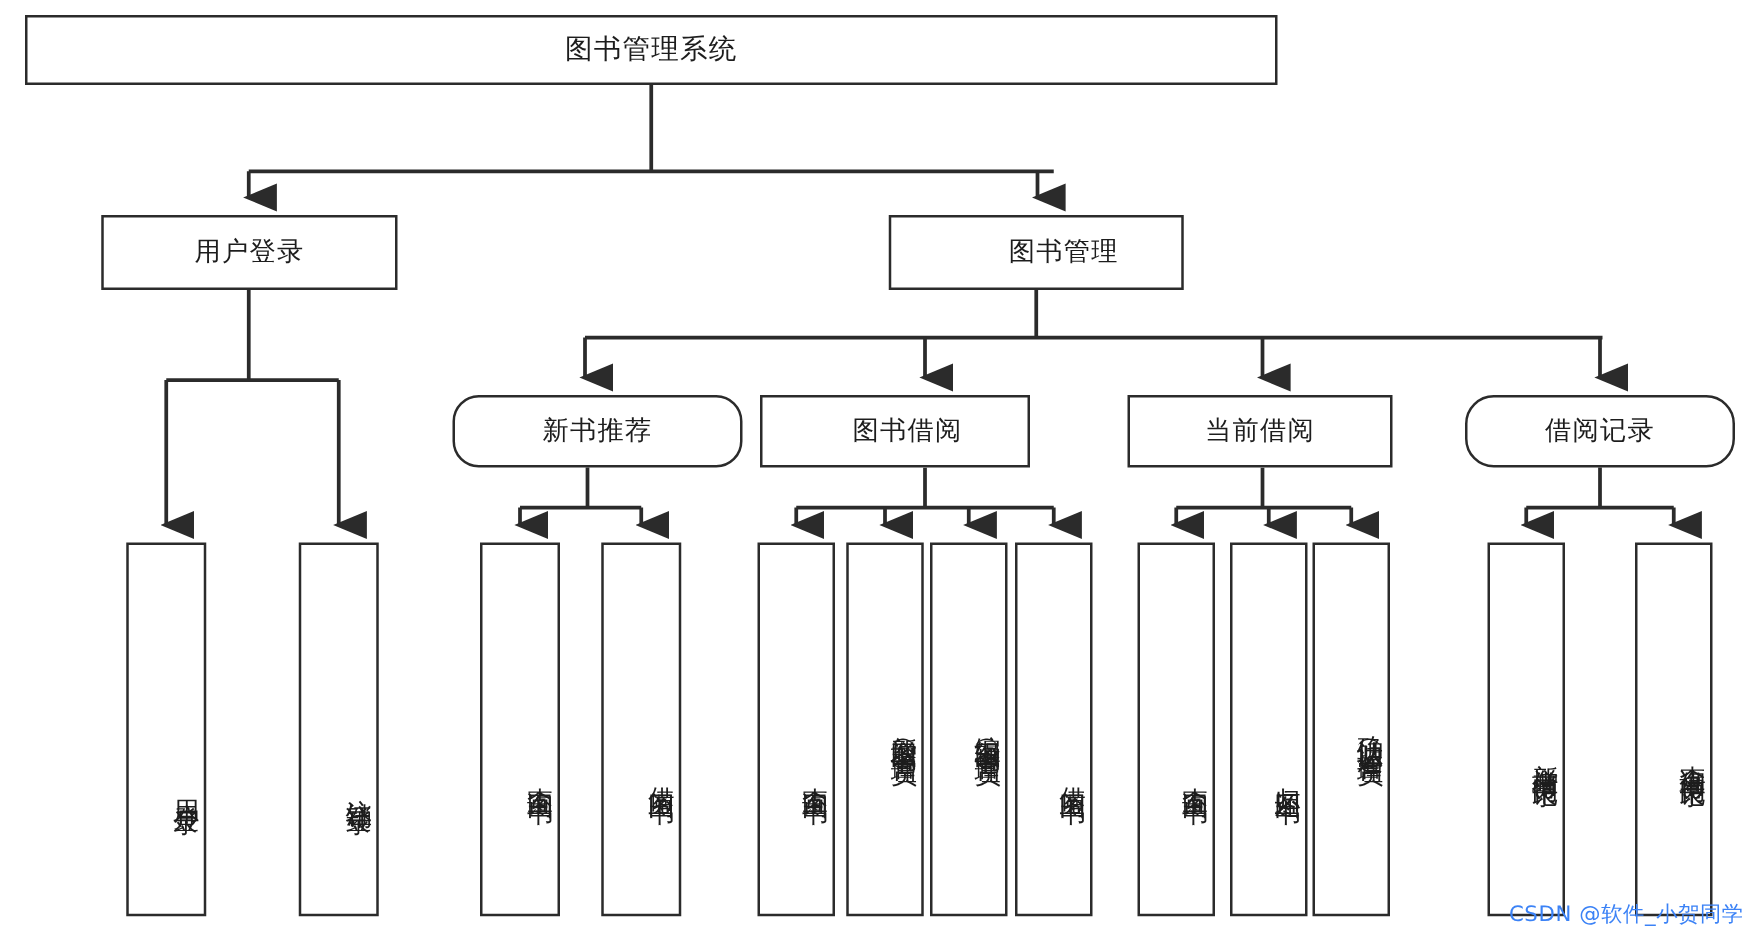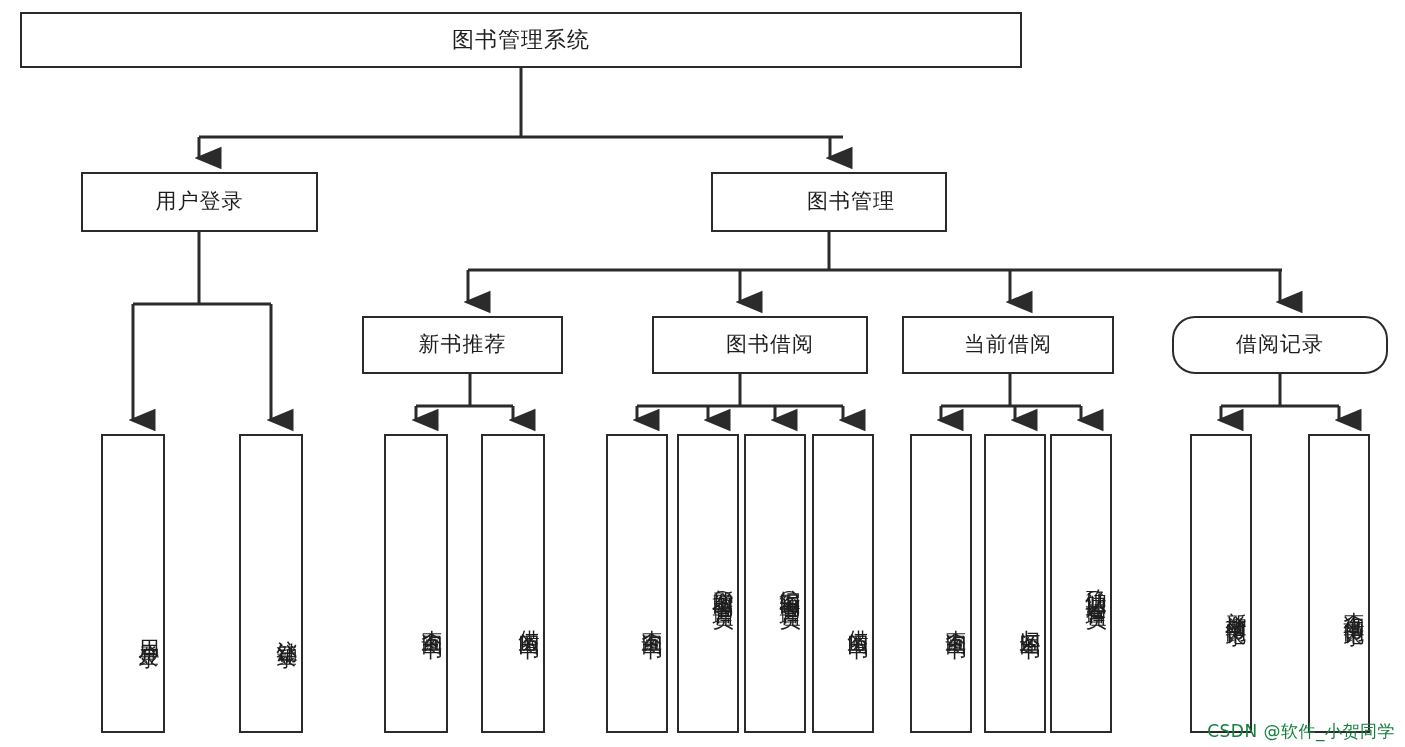--- a/index.html
+++ b/index.html
@@ -50,21 +50,21 @@
     letter-spacing: 3px;
     padding-top: 8px;
     align-items: flex-start;
     justify-content: center;
   }
   .watermark {
     position: absolute;
     right: 10px;
     bottom: 4px;
     font-size: 17px;
-    color: #15803d;
+    color: #3b82f6;
     white-space: nowrap;
     letter-spacing: 0.5px;
   }
 </style>
 </head>
 <body>
 
 <div id="canvas">
 
   <svg id="wires" viewBox="0 0 1405 747">
@@ -115,22 +115,22 @@
       <path d="M 1221 406 L 1221 420" marker-end="url(#arrow)"></path>
       <path d="M 1339 406 L 1339 420" marker-end="url(#arrow)"></path>
     </g>
   </svg>
 
   <div class="node horiz root" style="left:20px; top:12px; width:1002px; height:56px;">图书管理系统</div>
 
   <div class="node horiz" style="left:81px; top:172px; width:237px; height:60px;">用户登录</div>
   <div class="node horiz" style="left:711px; top:172px; width:236px; height:60px;padding-left:44px;">图书管理</div>
 
-  <div class="node horiz" style="left:362px; top:316px; width:201px; height:58px;">新书推荐</div>
-  <div class="node horiz" style="left:652px; top:316px; width:216px; height:58px;padding-left:20px;">图书借阅</div>
+  <div class="node horiz" style="left:362px; top:316px; width:232px; height:58px;border-radius:21px;">新书推荐</div>
+  <div class="node horiz" style="left:608px; top:316px; width:216px; height:58px;padding-left:20px;">图书借阅</div>
   <div class="node horiz" style="left:902px; top:316px; width:212px; height:58px;">当前借阅</div>
   <div class="node horiz" style="left:1172px; top:316px; width:216px; height:58px;border-radius:23px;">借阅记录</div>
 
   <div class="node vert" style="left:101px; top:434px; width:64px; height:299px; padding-top:90px;">用户登录</div>
   <div class="node vert" style="left:239px; top:434px; width:64px; height:299px; padding-top:90px;">注销登录</div>
 
   <div class="node vert" style="left:384px; top:434px; width:64px; height:299px; padding-top:70px;">查询图书</div>
   <div class="node vert" style="left:481px; top:434px; width:64px; height:299px; padding-top:70px;">借阅图书</div>
 
   <div class="node vert" style="left:606px; top:434px; width:62px; height:299px; padding-top:70px;">查询图书</div>

